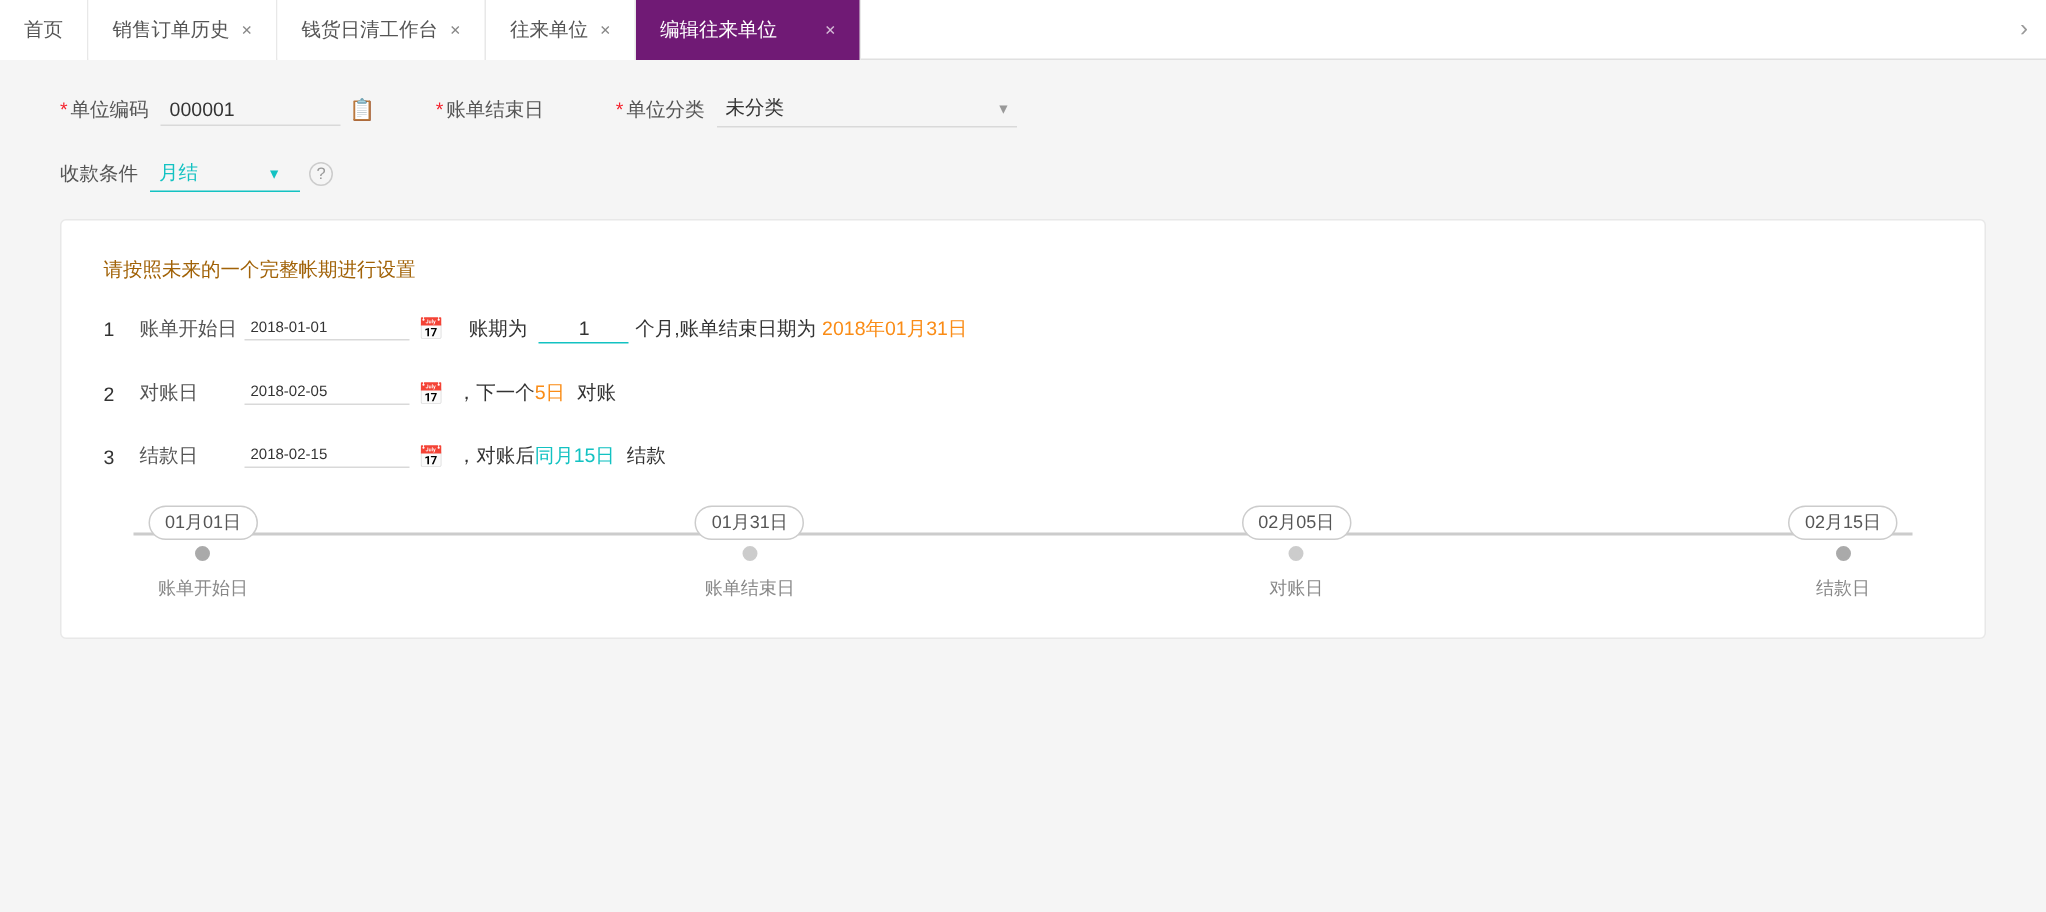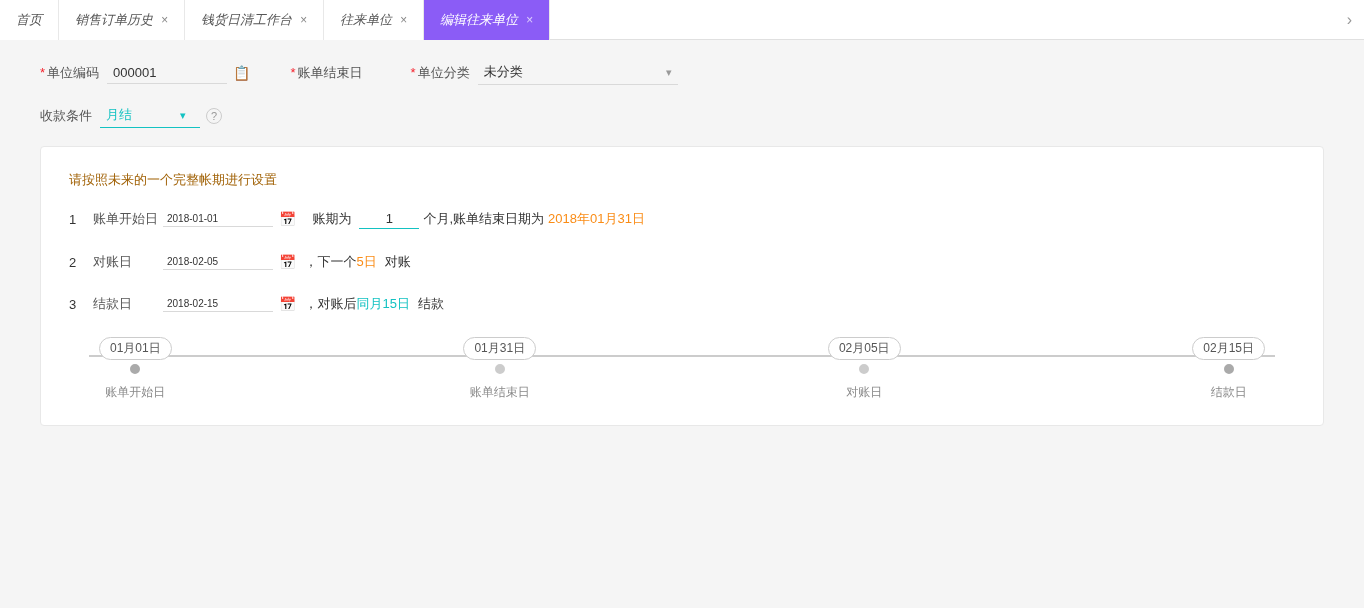--- a/index.html
+++ b/index.html
@@ -18,25 +18,25 @@
       display: flex;
       align-items: center;
       padding: 0 16px;
       height: 40px;
       cursor: pointer;
       font-size: 13px;
       color: #555;
       border-right: 1px solid #e8e8e8;
       white-space: nowrap;
       background: #fff;
-      font-style: italic;
     }
     .tab-item.active {
-      background: #8b5cf6;
+      background: #701a75;
       color: #fff;
+      gap: 24px;
     }
     .tab-item .tab-close {
       margin-left: 8px;
       font-size: 12px;
       opacity: 0.7;
       cursor: pointer;
     }
     .tab-item.active .tab-close { color: #fff; }
     .tab-expand {
       margin-left: auto;

